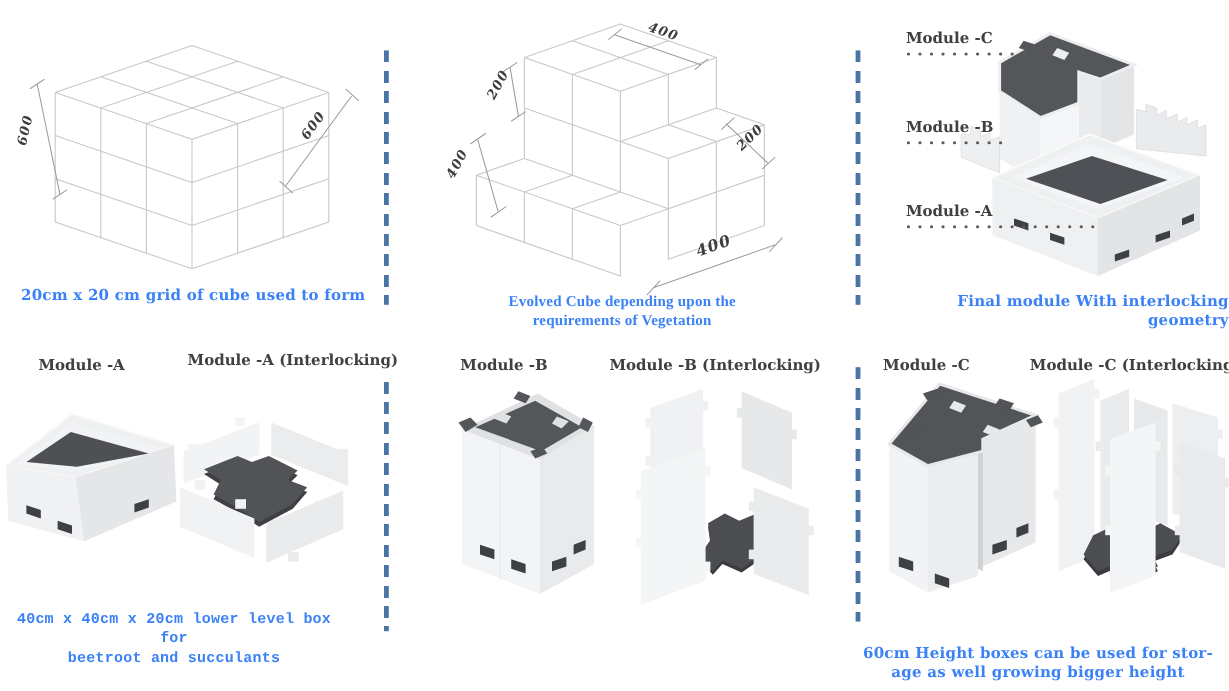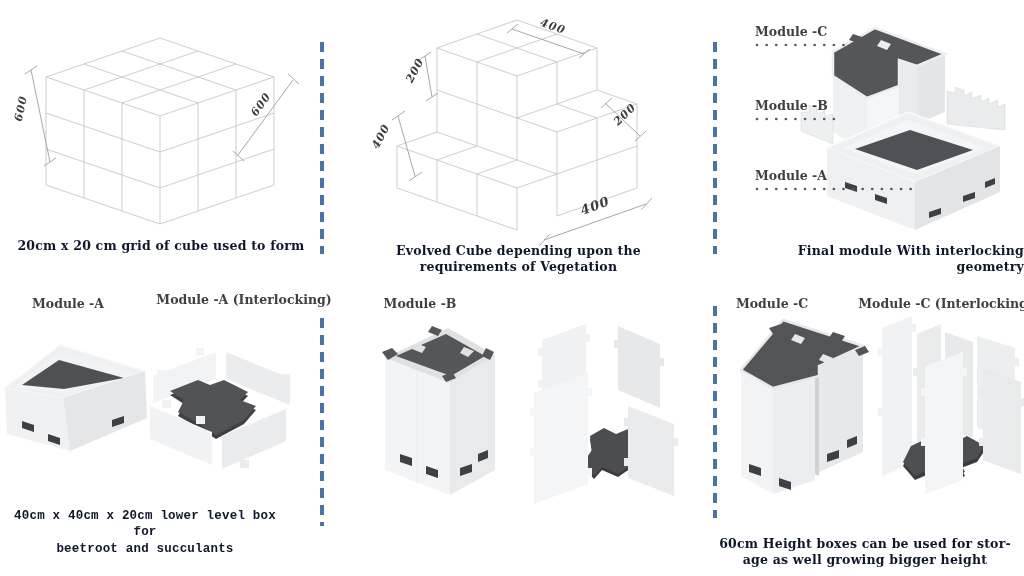--- a/index.html
+++ b/index.html
@@ -3,21 +3,21 @@
 <meta charset="utf-8">
 <style>
   html,body{margin:0;padding:0;background:#ffffff;}
   #stage{position:relative;width:1024px;height:576px;background:#ffffff;overflow:hidden;
          font-family:"DejaVu Serif", "Liberation Serif", serif;}
   .panel{position:absolute;}
   .panel svg{position:absolute;left:0;top:0;}
   .divider{position:absolute;width:4px;
            background:repeating-linear-gradient(to bottom,#4a74a4 0 10px,transparent 10px 17px);}
   .caption{position:absolute;text-align:center;font-weight:bold;font-size:12.5px;line-height:1.3;
-           color:#0f172a;letter-spacing:.2px;}
+           color:#3b82f6;letter-spacing:.2px;}
   .mlabel{position:absolute;font-weight:bold;font-size:12.5px;color:#404040;white-space:nowrap;}
   .mlabel.centered{transform:translateX(-50%);}
   .dim{position:absolute;font-style:italic;font-weight:bold;font-size:11px;color:#3d3d3d;
        letter-spacing:1px;white-space:nowrap;}
 </style>
 </head>
 <body>
 
 <div id="stage">
 
@@ -63,21 +63,21 @@
         <path d="M76 116 L93 176 M70 120 L83 111 M87 181 L100 172"></path>
         <path d="M283 103 L318 136 M279 108 L290 98 M313 141 L324 131"></path>
         <path d="M222 240 L324 204 M217 246 L228 234 M319 210 L330 198"></path>
       </g>
     </svg>
     <span class="dim" style="left:218px;top:20px;transform:rotate(19deg);">400</span>
     <span class="dim" style="left:80px;top:64px;transform:rotate(-62deg);">200</span>
     <span class="dim" style="left:46px;top:130px;transform:rotate(-62deg);">400</span>
     <span class="dim" style="left:290px;top:108px;transform:rotate(-44deg);">200</span>
     <span class="dim" style="left:258px;top:198px;transform:rotate(-20deg);font-size:13px;">400</span>
-    <div class="caption" style="left:0;top:243px;width:393px;">
+    <div class="caption" style="left:0;top:243px;width:393px;font-family:Liberation Serif, serif;">
       <div>Evolved Cube depending upon the</div>
       <div>requirements of Vegetation</div>
     </div>
   </div>
 
   <div class="panel" style="left:715px;top:0;width:309px;height:288px;">
     <svg width="309" height="288" viewBox="0 0 309 288">
 
       <polygon points="202,66 230,54 230,112 202,124" fill="#e3e5e7"></polygon>
       <polygon points="184,60 202,66 202,124 184,118" fill="#e9ebec"></polygon>
@@ -186,20 +186,21 @@
       <rect x="208" y="120" width="8" height="8" fill="#f4f5f6"></rect>
       <rect x="208" y="160" width="8" height="8" fill="#f4f5f6"></rect>
       <rect x="262" y="100" width="8" height="8" fill="#f4f5f6"></rect>
       <rect x="262" y="180" width="8" height="8" fill="#f4f5f6"></rect>
       <polygon points="306,118 352,136 352,208 306,190" fill="#e9ebed"></polygon>
       <rect x="348" y="150" width="8" height="8" fill="#e9ebed"></rect>
       <rect x="302" y="130" width="8" height="8" fill="#e9ebed"></rect>
       <rect x="302" y="170" width="8" height="8" fill="#e9ebed"></rect>
     </svg>
     <span class="mlabel centered" style="left:98px;top:8px;">Module -B</span>
+    <span class="mlabel centered" style="left:274px;top:8px;">Module -B (Interlocking)</span>
   </div>
 
   <div class="panel" style="left:715px;top:288px;width:309px;height:288px;">
     <svg width="309" height="288" viewBox="0 0 309 288">
 
       <polygon points="100,80 148,58 148,164 100,186" fill="#e6e8ea"></polygon>
       <polygon points="100,80 104,82 104,188 100,186" fill="#cfd1d3"></polygon>
       <polygon points="58,100 100,86 100,192 58,206" fill="#ebedef"></polygon>
       <polygon points="26,82 58,100 58,206 26,188" fill="#f2f3f5"></polygon>
       <polygon points="68,32 148,58 104,78 104,88 58,100 26,82" fill="#525458" stroke="#e6e8ea" stroke-width="2.5"></polygon>

